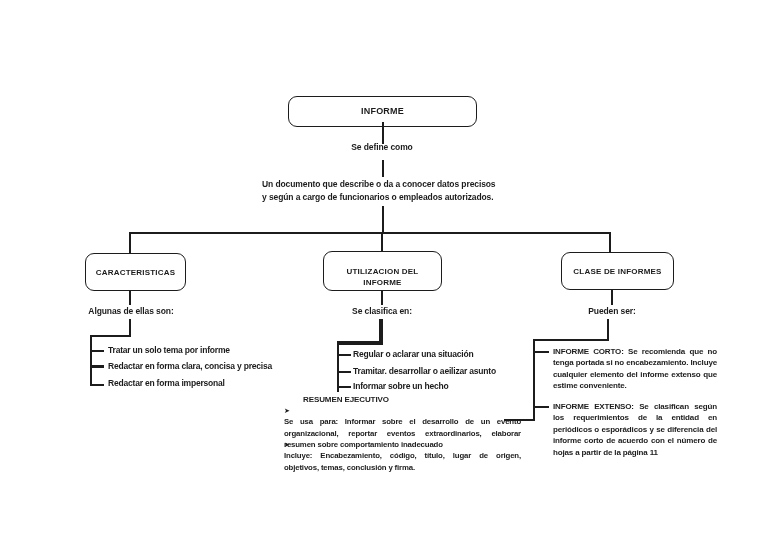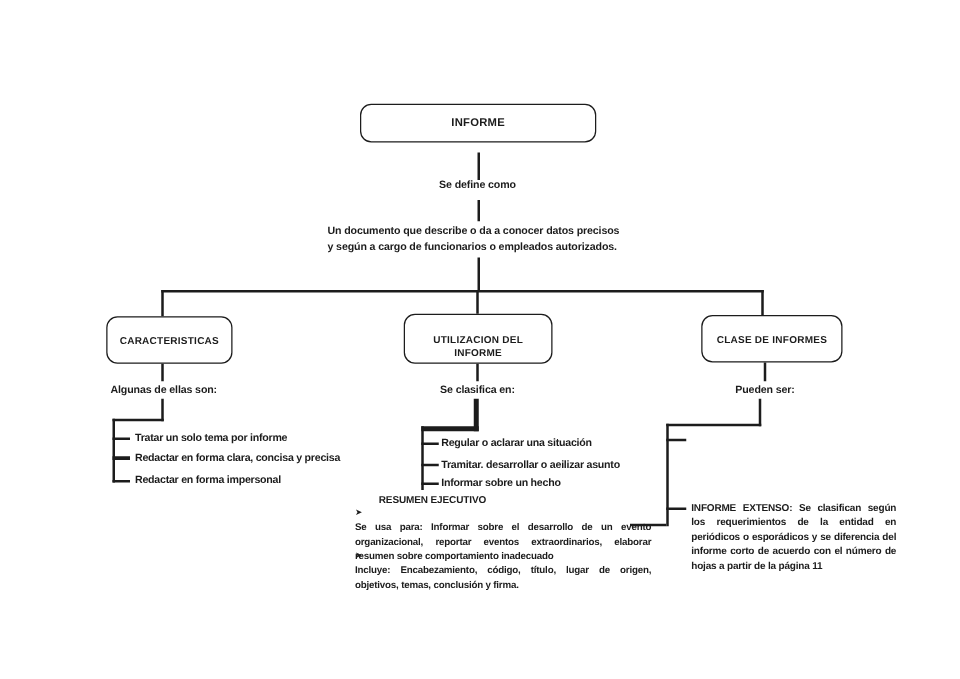--- a/index.html
+++ b/index.html
@@ -28,21 +28,21 @@
     font-weight:bold; font-size:7.8px; letter-spacing:-.15px; line-height:11.4px;
     text-align:justify; text-align-last:left;
   }
   .heading { position:absolute; font-weight:bold; font-size:8px; letter-spacing:-.1px; white-space:nowrap; }
 </style>
 </head>
 <body>
 
 <div class="canvas">
 
-  <div class="box" style="left:288px; top:83px; width:189px; height:31px; font-size:9px;text-align:center;">
+  <div class="box" style="left:288px; top:96px; width:189px; height:31px; font-size:9px;text-align:center;">
     <span>INFORME</span>
   </div>
 
   <div class="line" style="left:382px; top:122px; width:2px; height:22px;"></div>
   <div class="lbl center" style="left:322px; top:142px; width:120px;">Se define como</div>
   <div class="line" style="left:382px; top:160px; width:2px; height:17px;"></div>
 
   <div class="lbl" style="left:262px; top:179px;">Un documento que describe o da a conocer datos precisos</div>
   <div class="lbl" style="left:262px; top:192px;">y según a cargo de funcionarios o empleados autorizados.</div>
 
@@ -100,15 +100,16 @@
     <span class="bullet-text">Incluye: Encabezamiento, código, título, lugar de origen, objetivos, temas, conclusión y firma.</span>
   </div>
 
   <div class="line" style="left:607px; top:319px; width:2px; height:22px;"></div>
   <div class="line" style="left:533px; top:339px; width:76px; height:2px;"></div>
   <div class="line" style="left:533px; top:339px; width:2px; height:82px;"></div>
   <div class="line" style="left:533px; top:351px; width:16px; height:2px;"></div>
   <div class="line" style="left:533px; top:406px; width:16px; height:2px;"></div>
   <div class="line" style="left:504px; top:419px; width:29px; height:2px;"></div>
 
+  <div class="para" style="left:553px; top:346px; width:164px;">INFORME CORTO: Se recomienda que no tenga portada si no encabezamiento. Incluye cualquier elemento del informe extenso que estime conveniente.</div>
   <div class="para" style="left:553px; top:401px; width:164px;">INFORME EXTENSO: Se clasifican según los requerimientos de la entidad en periódicos o esporádicos y se diferencia del informe corto de acuerdo con el número de hojas a partir de la página 11</div>
 
 </div>
 
 </body></html>

